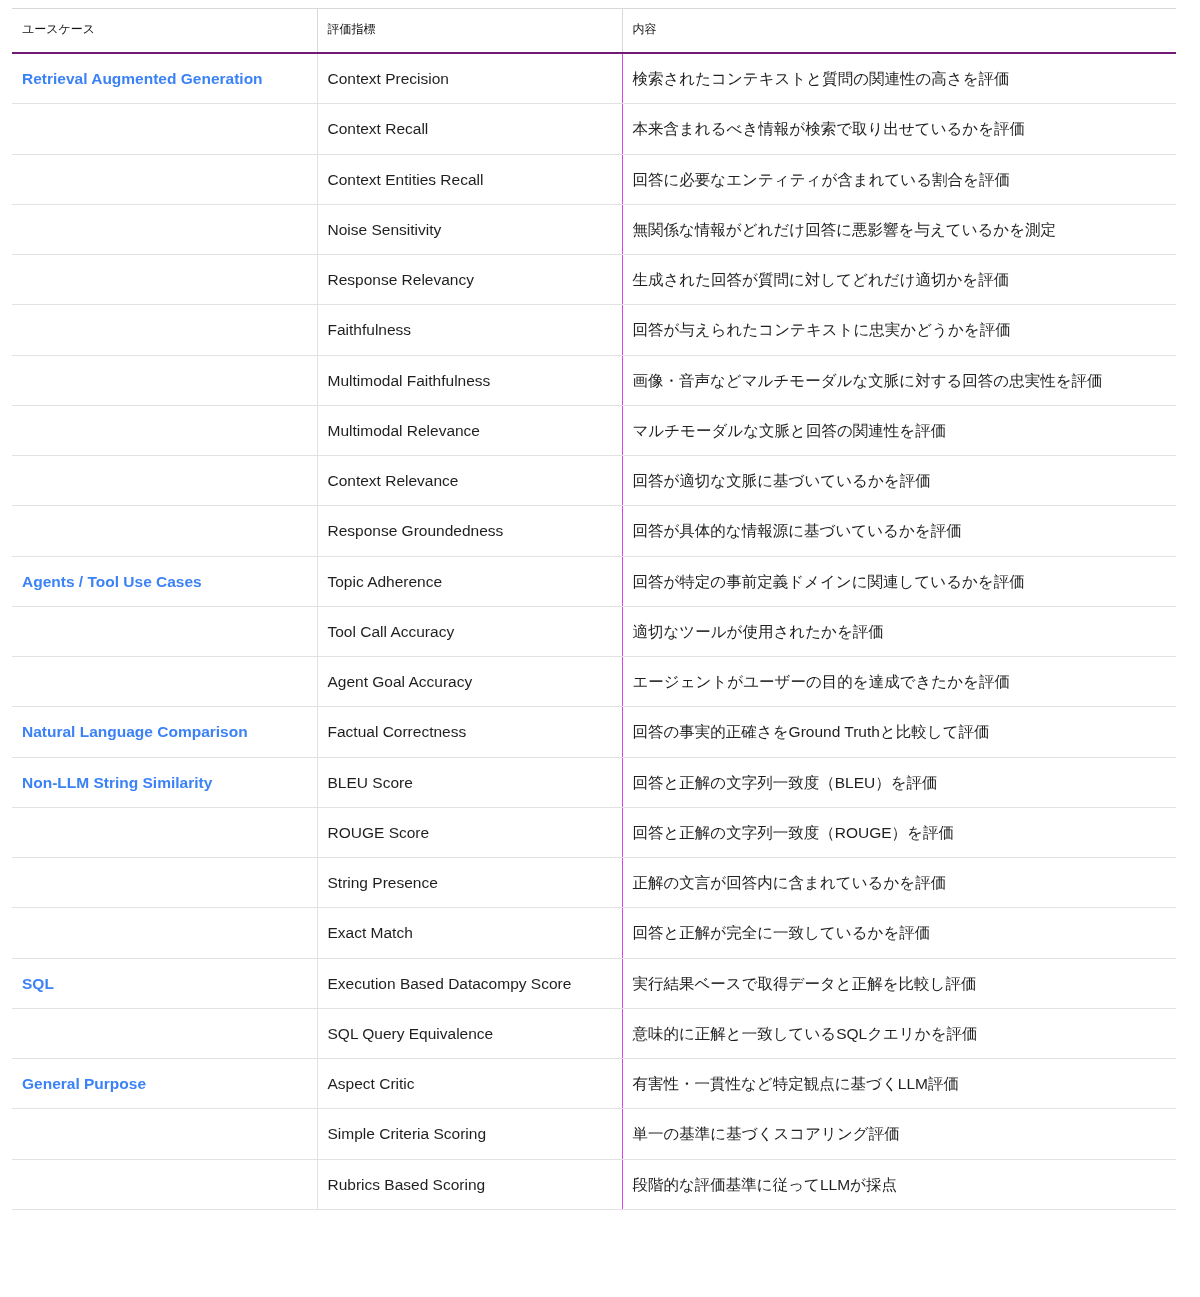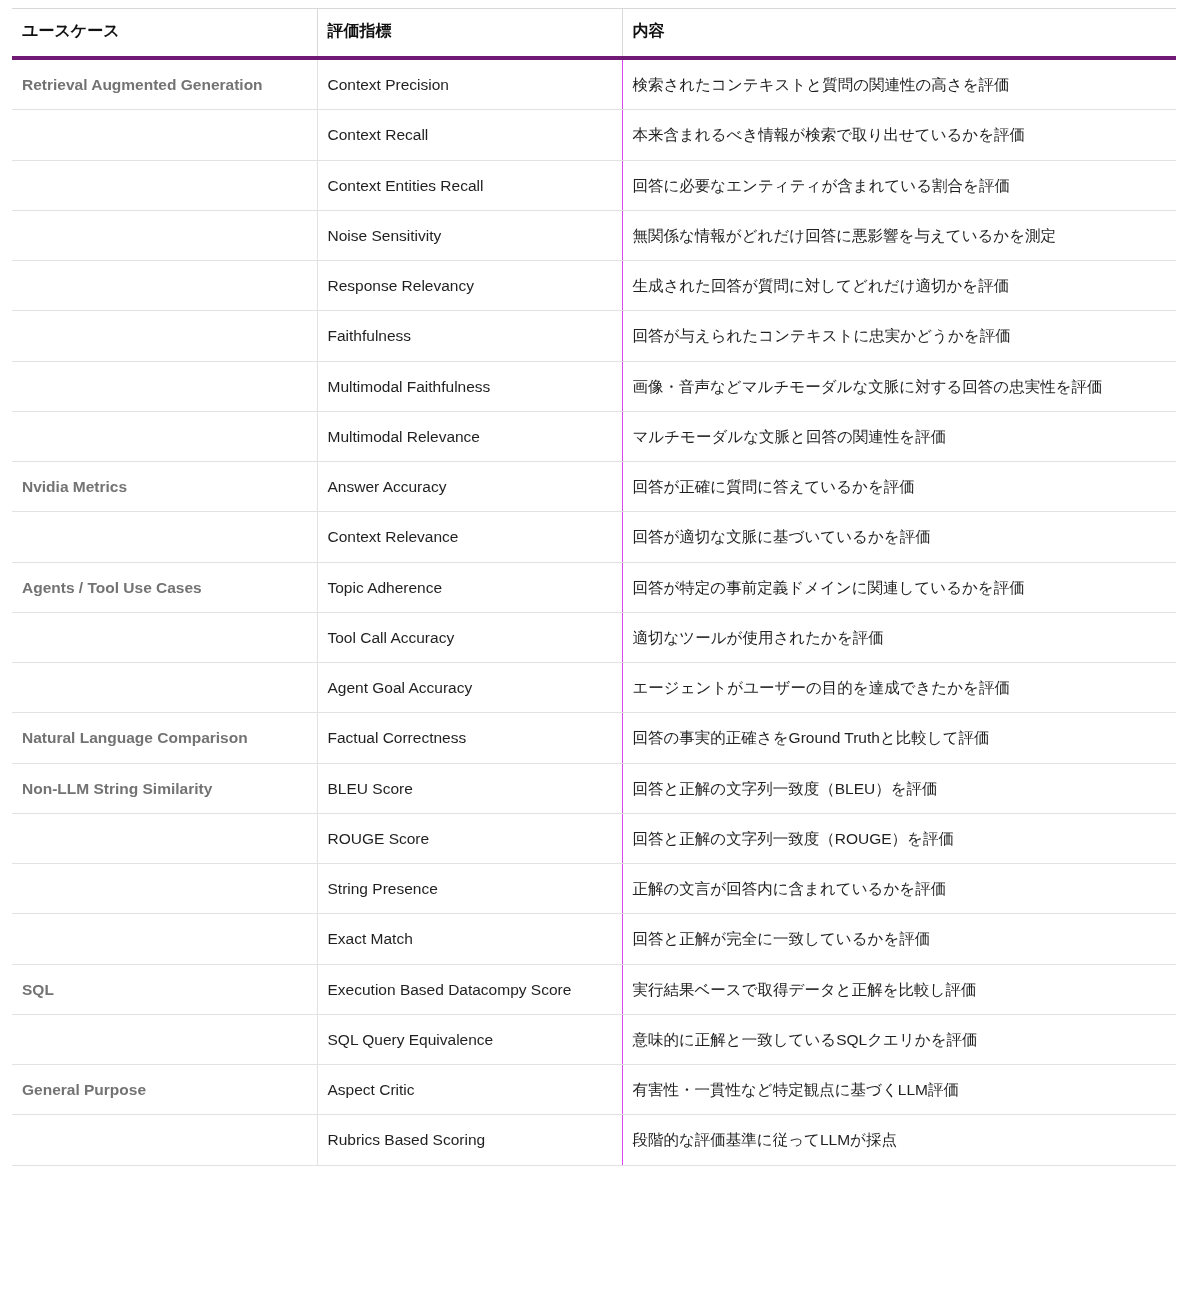--- a/index.html
+++ b/index.html
@@ -21,38 +21,38 @@
     border-collapse: collapse;
     width: 1164px;
     table-layout: fixed;
     font-size: 15.5px;
   }
   table.metrics col.c1 { width: 305px; }
   table.metrics col.c2 { width: 305px; }
   table.metrics col.c3 { width: 554px; }
   table.metrics th {
     text-align: left;
-    font-weight: bold;
-    font-size: 16px;
+    font-weight: normal;
+    font-size: 12px;
     padding: 12px 10px 14px 10px;
-    border-bottom: 4px solid #701a75;
+    border-bottom: 2px solid #701a75;
     vertical-align: middle;
     color: #111111;
   }
   table.metrics td {
     padding: 13px 10px;
     border-bottom: 1px solid #e2e2e2;
     vertical-align: middle;
     line-height: 1.5;
     color: #1f1f1f;
   }
   table.metrics td.usecase {
     font-weight: bold;
     border-right: 1px solid #e2e2e2;
-    color: #737373;
+    color: #3b82f6;
   }
   table.metrics th.usecase-head {
     border-right: 1px solid #d8d8d8;
   }
   table.metrics td.metric {
     border-right: 1px solid #d946ef;
   }
   table.metrics th.metric-head {
     border-right: 1px solid #d8d8d8;
     margin-top: 11px;
@@ -116,28 +116,28 @@
           <td class="usecase"></td>
           <td class="metric">Multimodal Faithfulness</td>
           <td class="desc">画像・音声などマルチモーダルな文脈に対する回答の忠実性を評価</td>
         </tr>
         <tr>
           <td class="usecase"></td>
           <td class="metric">Multimodal Relevance</td>
           <td class="desc">マルチモーダルな文脈と回答の関連性を評価</td>
         </tr>
         <tr>
-          <td class="usecase">Nvidia Metrics</td>
-          <td class="metric">Answer Accuracy</td>
-          <td class="desc">回答が正確に質問に答えているかを評価</td>
-        </tr>
-        <tr>
           <td class="usecase"></td>
           <td class="metric">Context Relevance</td>
           <td class="desc">回答が適切な文脈に基づいているかを評価</td>
+        </tr>
+        <tr>
+          <td class="usecase"></td>
+          <td class="metric">Response Groundedness</td>
+          <td class="desc">回答が具体的な情報源に基づいているかを評価</td>
         </tr>
         <tr>
           <td class="usecase">Agents / Tool Use Cases</td>
           <td class="metric">Topic Adherence</td>
           <td class="desc">回答が特定の事前定義ドメインに関連しているかを評価</td>
         </tr>
         <tr>
           <td class="usecase"></td>
           <td class="metric">Tool Call Accuracy</td>
           <td class="desc">適切なツールが使用されたかを評価</td>
@@ -179,20 +179,25 @@
         </tr>
         <tr>
           <td class="usecase"></td>
           <td class="metric">SQL Query Equivalence</td>
           <td class="desc">意味的に正解と一致しているSQLクエリかを評価</td>
         </tr>
         <tr>
           <td class="usecase">General Purpose</td>
           <td class="metric">Aspect Critic</td>
           <td class="desc">有害性・一貫性など特定観点に基づくLLM評価</td>
+        </tr>
+        <tr>
+          <td class="usecase"></td>
+          <td class="metric">Simple Criteria Scoring</td>
+          <td class="desc">単一の基準に基づくスコアリング評価</td>
         </tr>
         <tr>
           <td class="usecase"></td>
           <td class="metric">Rubrics Based Scoring</td>
           <td class="desc">段階的な評価基準に従ってLLMが採点</td>
         </tr>
       </tbody>
   </table>
 </div>
 

